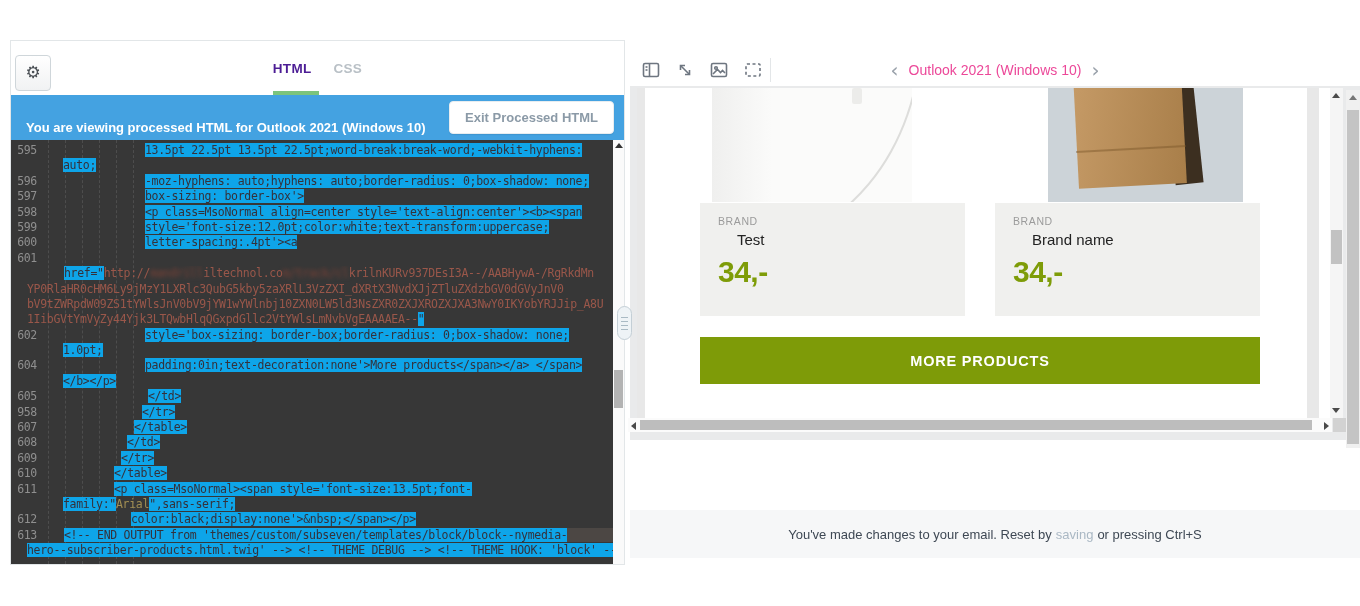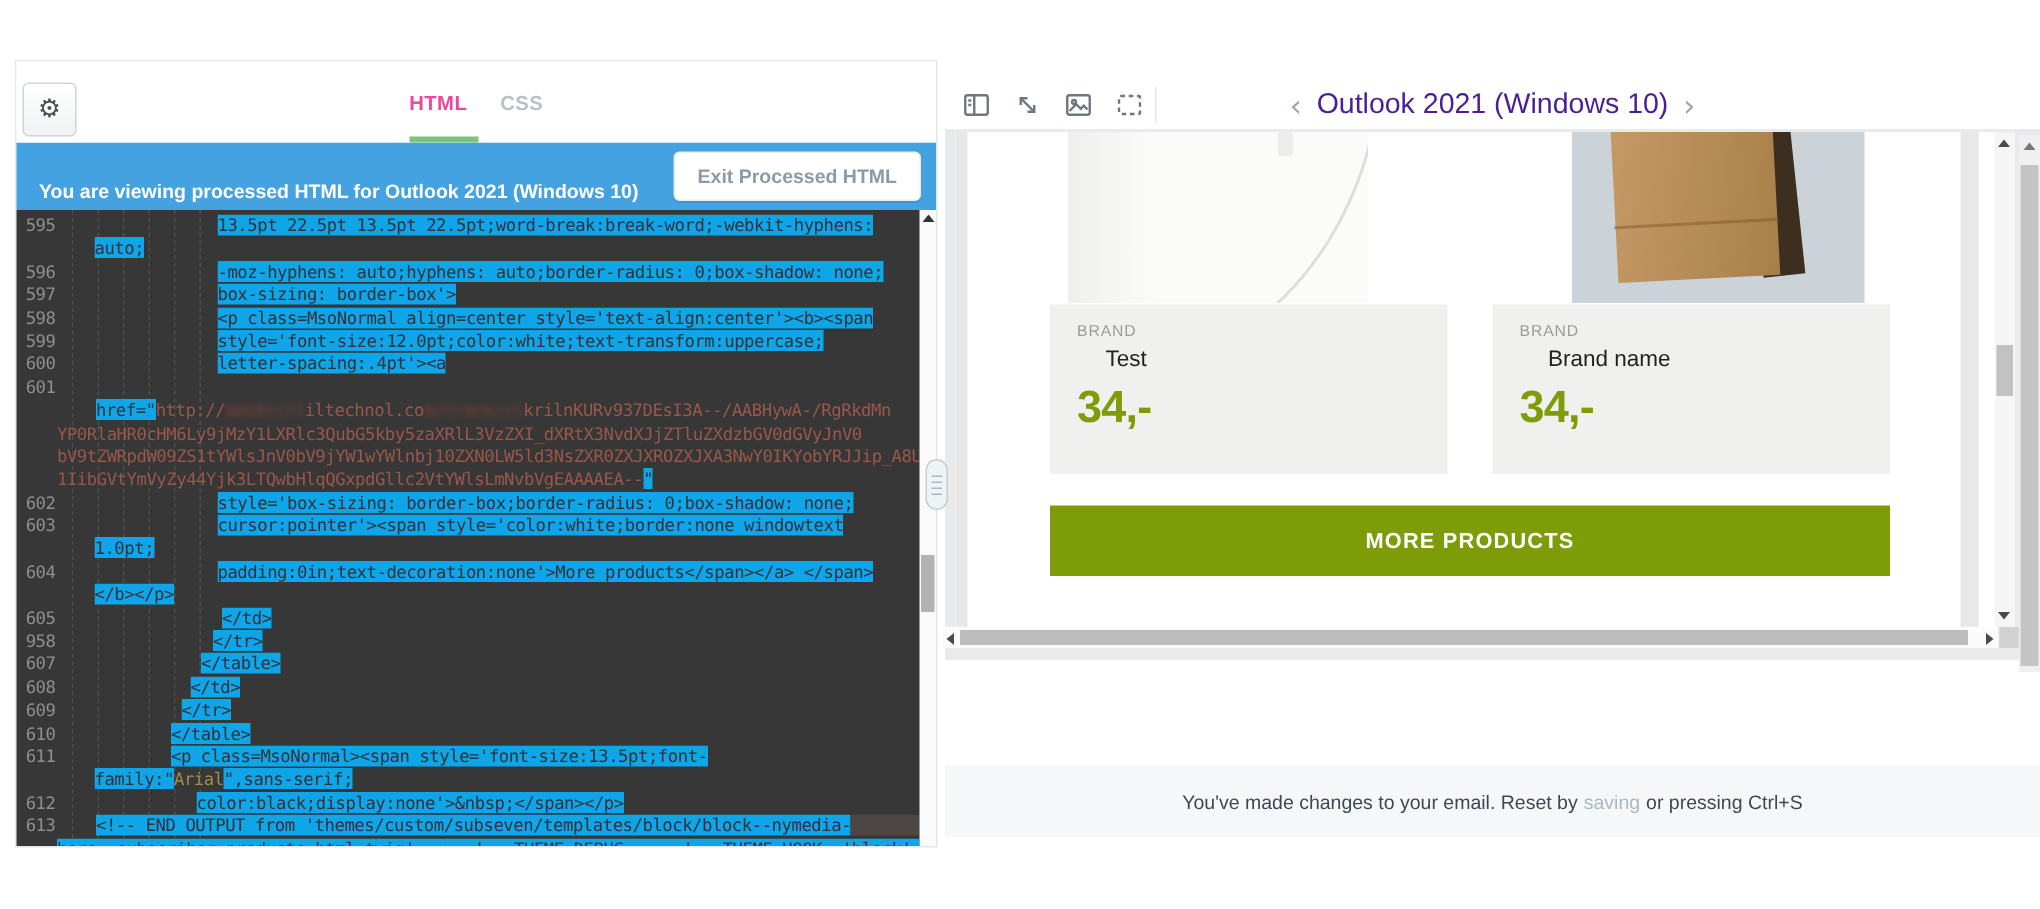--- a/index.html
+++ b/index.html
@@ -5,37 +5,37 @@
   * { margin:0; padding:0; box-sizing:border-box; }
   html,body { width:1360px; height:606px; background:#ffffff; font-family:"Liberation Sans", sans-serif; overflow:hidden; }
 
   
   #left-pane { position:absolute; left:10px; top:40px; width:615px; height:525px; border:1px solid #e2e6e8; background:#fff; }
   #editor-topbar { position:relative; height:54px; background:#fff; }
   #gear-btn { position:absolute; left:4px; top:14px; width:36px; height:36px; border:1px solid #cfd6da; border-radius:4px;
               background:linear-gradient(#ffffff,#f1f2f3); color:#4a4f54; font-size:17px; line-height:34px; text-align:center; cursor:pointer; }
   #tabs { position:absolute; left:0; right:0; top:0; height:54px; display:flex; justify-content:center; align-items:center; gap:22px; }
   .tab { font-size:13.5px; letter-spacing:.3px; cursor:pointer; }
-  .tab.active { color:#ec4899; font-weight:bold;text-align:right; }
+  .tab.active { color:#4c1d95; font-weight:bold;text-align:right; }
   .tab.inactive { color:#b9c0c6; font-weight:bold; }
   #tab-underline { position:absolute; left:262px; bottom:0; width:46px; height:4px; background:#7cc47c; }
 
   #banner { height:45px; background:#44a2e1; display:flex; align-items:center; padding:0 10px 0 15px; }
   #banner-text { color:#ffffff; font-size:13px; font-weight:bold;margin-top:20px; }
   #banner-exit { margin-left:auto; background:#ffffff; border:1px solid #e8edf0; border-radius:4px; padding:8px 15px;
                  color:#8b9aa7; font-size:13px; font-weight:bold; cursor:pointer; box-shadow:0 1px 1px rgba(0,0,0,.08); }
 
   #editor { position:relative; height:424px; background:#373737; display:flex; overflow:hidden; }
   #code-scroll { position:relative; flex:1; overflow:hidden; padding-top:3px; }
   .guide { position:absolute; top:0; bottom:0; width:0; border-left:1px dashed #4d4d4d; }
   .crow { position:relative; height:15.4px; line-height:15.4px; white-space:pre;
           font-family:"DejaVu Sans Mono", monospace; font-size:11.5px; letter-spacing:-0.3px; }
   .ln { position:absolute; left:0; top:0; width:26px; text-align:right; color:#8f8f8f; }
   .ct { display:block; overflow:hidden; }
-  .ct-main{margin-left:134px} .ct-wrap{margin-left:52px} .ct-href{margin-left:53px} .ct-urlc{margin-left:27px}
+  .ct-main{margin-left:134px} .ct-wrap{margin-left:52px} .ct-href{margin-left:53px} .ct-urlc{margin-left:16px}
   .ct-i5{margin-left:137px} .ct-i4{margin-left:131px} .ct-i3{margin-left:123px} .ct-i2b{margin-left:116px}
   .ct-i2{margin-left:110px} .ct-i1{margin-left:103px} .ct-i1b{margin-left:120px}
   .seg-hl { background:#0ea5e9; color:#35313a; }
   .seg-url { color:#9a574a; }
   .seg-blur { color:#7f4236; filter:blur(2.2px); }
   .seg-arial { color:#a08d52; }
   .seg-note { color:#b8b4b0; background:#4c4744;padding-left:48px; }
 
   #ed-scrollbar { position:relative; width:11px; background:#fafafa; }
   #ed-sb-up { position:absolute; top:3px; left:2px; width:0; height:0; border-left:4px solid transparent; border-right:4px solid transparent; border-bottom:5px solid #333; }
@@ -46,21 +46,21 @@
                border-radius:8px; z-index:6; display:flex; flex-direction:column; justify-content:center; align-items:center; gap:3px; cursor:col-resize; }
   #pane-grip i { display:block; width:7px; height:1px; background:#a9bac4; }
 
   
   #preview-toolbar { position:absolute; left:630px; top:50px; width:730px; height:40px; background:#fff; }
   .tb-icon { position:absolute; top:11px; width:18px; height:18px; cursor:pointer; }
   .tb-icon svg { width:18px; height:18px; stroke:#6e7680; fill:none; stroke-width:1.6; }
   #tb-divider { position:absolute; left:140px; top:8px; width:1px; height:24px; background:#e3e6e8; }
   #client-nav { position:absolute; left:0; right:0; top:0; height:40px; display:flex; justify-content:center; align-items:center; gap:10px; }
   .nav-chevron { color:#9aa2ab; font-size:20px; line-height:18px; cursor:pointer; font-family:"DejaVu Sans", sans-serif; }
-  #client-name { color:#4c1d95; font-size:19px; }
+  #client-name { color:#ec4899; font-size:14px; }
 
   #preview-region { position:absolute; left:630px; top:86px; width:730px; height:354px; background:#e9eaeb; }
   #email-viewport { position:absolute; left:7px; top:2px; width:706px; height:330px; background:#ffffff; overflow:hidden; }
   .email-gutter { position:absolute; top:0; bottom:0; background:#e8e8e8; }
   #eg-left { left:0; width:8px; } #eg-right { left:670px; width:12px; }
 
   #photo-left { position:absolute; left:75px; top:0; width:200px; height:114px; background:#fbfbfa; overflow:hidden; }
   #photo-left .cord { position:absolute; left:-150px; top:-270px; width:360px; height:430px; border:2px solid #dddddb; border-radius:50%; }
   #photo-left .plug { position:absolute; left:140px; top:0px; width:10px; height:16px; background:#ececea; border-radius:2px; }
   #photo-left .shade { position:absolute; left:0; top:0; width:60px; height:114px; background:linear-gradient(90deg,#efefee, rgba(255,255,255,0)); }
@@ -135,21 +135,20 @@
           <div class="crow"><span class="ln">597</span><span class="ct ct-main"><span class="seg-hl">box-sizing: border-box'&gt;</span></span></div>
           <div class="crow"><span class="ln">598</span><span class="ct ct-main"><span class="seg-hl">&lt;p class=MsoNormal align=center style='text-align:center'&gt;&lt;b&gt;&lt;span</span></span></div>
           <div class="crow"><span class="ln">599</span><span class="ct ct-main"><span class="seg-hl">style='font-size:12.0pt;color:white;text-transform:uppercase;</span></span></div>
           <div class="crow"><span class="ln">600</span><span class="ct ct-main"><span class="seg-hl">letter-spacing:.4pt'&gt;&lt;a</span></span></div>
           <div class="crow"><span class="ln">601</span><span class="ct ct-main"></span></div>
           <div class="crow"><span class="ct ct-href"><span class="seg-hl">href="</span><span class="seg-url">http://</span><span class="seg-blur">mandrill</span><span class="seg-url">iltechnol.co</span><span class="seg-blur">m/track/cl</span><span class="seg-url">krilnKURv937DEsI3A--/AABHywA-/RgRkdMn</span></span></div>
           <div class="crow"><span class="ct ct-urlc"><span class="seg-url">YP0RlaHR0cHM6Ly9jMzY1LXRlc3QubG5kby5zaXRlL3VzZXI_dXRtX3NvdXJjZTluZXdzbGV0dGVyJnV0</span></span></div>
           <div class="crow"><span class="ct ct-urlc"><span class="seg-url">bV9tZWRpdW09ZS1tYWlsJnV0bV9jYW1wYWlnbj10ZXN0LW5ld3NsZXR0ZXJXROZXJXA3NwY0IKYobYRJJip_A8U</span></span></div>
           <div class="crow"><span class="ct ct-urlc"><span class="seg-url">1IibGVtYmVyZy44Yjk3LTQwbHlqQGxpdGllc2VtYWlsLmNvbVgEAAAAEA--</span><span class="seg-hl">"</span></span></div>
           <div class="crow"><span class="ln">602</span><span class="ct ct-main"><span class="seg-hl">style='box-sizing: border-box;border-radius: 0;box-shadow: none;</span></span></div>
-          <div class="crow"><span class="ln">603</span><span class="ct ct-main"><span class="seg-hl">cursor:pointer'&gt;&lt;span style='color:white;border:none windowtext</span></span></div>
           <div class="crow"><span class="ct ct-wrap"><span class="seg-hl">1.0pt;</span></span></div>
           <div class="crow"><span class="ln">604</span><span class="ct ct-main"><span class="seg-hl">padding:0in;text-decoration:none'&gt;More products&lt;/span&gt;&lt;/a&gt; &lt;/span&gt;</span></span></div>
           <div class="crow"><span class="ct ct-wrap"><span class="seg-hl">&lt;/b&gt;&lt;/p&gt;</span></span></div>
           <div class="crow"><span class="ln">605</span><span class="ct ct-i5"><span class="seg-hl">&lt;/td&gt;</span></span></div>
           <div class="crow"><span class="ln">958</span><span class="ct ct-i4"><span class="seg-hl">&lt;/tr&gt;</span></span></div>
           <div class="crow"><span class="ln">607</span><span class="ct ct-i3"><span class="seg-hl">&lt;/table&gt;</span></span></div>
           <div class="crow"><span class="ln">608</span><span class="ct ct-i2b"><span class="seg-hl">&lt;/td&gt;</span></span></div>
           <div class="crow"><span class="ln">609</span><span class="ct ct-i2"><span class="seg-hl">&lt;/tr&gt;</span></span></div>
           <div class="crow"><span class="ln">610</span><span class="ct ct-i1"><span class="seg-hl">&lt;/table&gt;</span></span></div>
           <div class="crow"><span class="ln">611</span><span class="ct ct-i1"><span class="seg-hl">&lt;p class=MsoNormal&gt;&lt;span style='font-size:13.5pt;font-</span></span></div>

